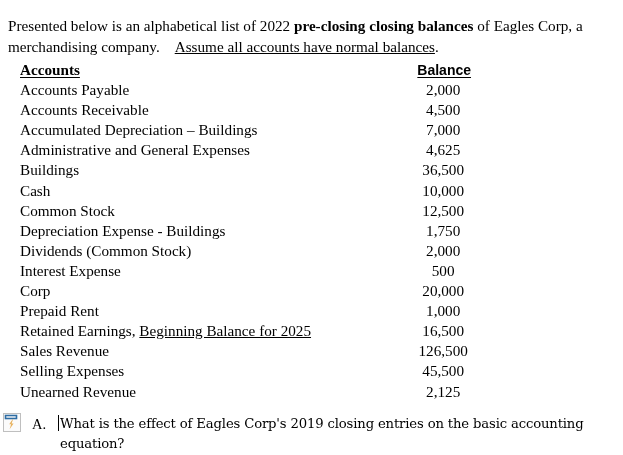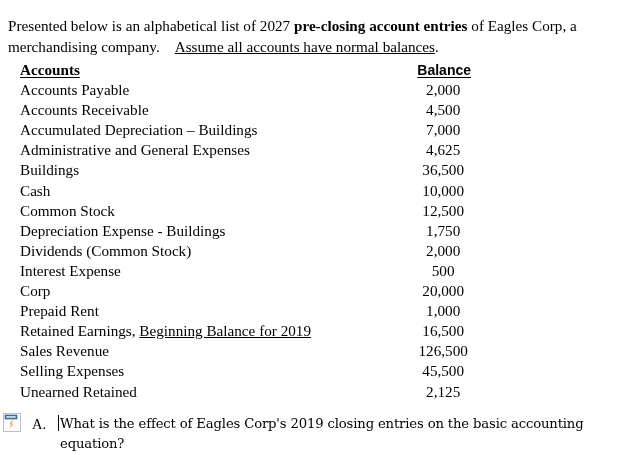--- a/index.html
+++ b/index.html
@@ -127,21 +127,21 @@
     font-size: 13.2px;
     line-height: 19.5px;
     letter-spacing: -0.15px;
   }
 </style>
 </head>
 <body>
 
 <div class="page">
 
-  <p class="intro"><span>Presented below is an alphabetical list of 2027 </span><span class="b">pre-closing account entries</span><span> of Eagles Corp, a merchandising company.</span><span class="sp"></span><span class="u">Assume all accounts have normal balances</span><span>.</span></p>
+  <p class="intro"><span>Presented below is an alphabetical list of 2022 </span><span class="b">pre-closing closing balances</span><span> of Eagles Corp, a merchandising company.</span><span class="sp"></span><span class="u">Assume all accounts have normal balances</span><span>.</span></p>
 
   <table class="balance-table">
     <thead>
       <tr>
         <th class="col-accounts"><span class="hdr-underline">Accounts</span></th>
         <th class="col-balance"><span class="hdr-underline">Balance</span></th>
       </tr>
     </thead>
     <tbody id="table-body">
         <tr>
@@ -186,33 +186,33 @@
         </tr>
         <tr>
           <td class="acct"><span>Corp</span></td>
           <td class="amt">20,000</td>
         </tr>
         <tr>
           <td class="acct"><span>Prepaid Rent</span></td>
           <td class="amt">1,000</td>
         </tr>
         <tr>
-          <td class="acct"><span>Retained Earnings, </span><span class="u">Beginning Balance for 2019</span></td>
+          <td class="acct"><span>Retained Earnings, </span><span class="u">Beginning Balance for 2025</span></td>
           <td class="amt">16,500</td>
         </tr>
         <tr>
           <td class="acct"><span>Sales Revenue</span></td>
           <td class="amt">126,500</td>
         </tr>
         <tr>
           <td class="acct"><span>Selling Expenses</span></td>
           <td class="amt">45,500</td>
         </tr>
         <tr>
-          <td class="acct"><span>Unearned Retained</span></td>
+          <td class="acct"><span>Unearned Revenue</span></td>
           <td class="amt">2,125</td>
         </tr>
       </tbody>
   </table>
 
   <div class="question-block">
 
     <span class="flash-icon">
       <svg width="16" height="17" viewBox="0 0 16 17" aria-hidden="true">
         <rect x="1.5" y="1.5" width="11" height="3" fill="none" stroke="#2e6da4" stroke-width="1.6"></rect>

